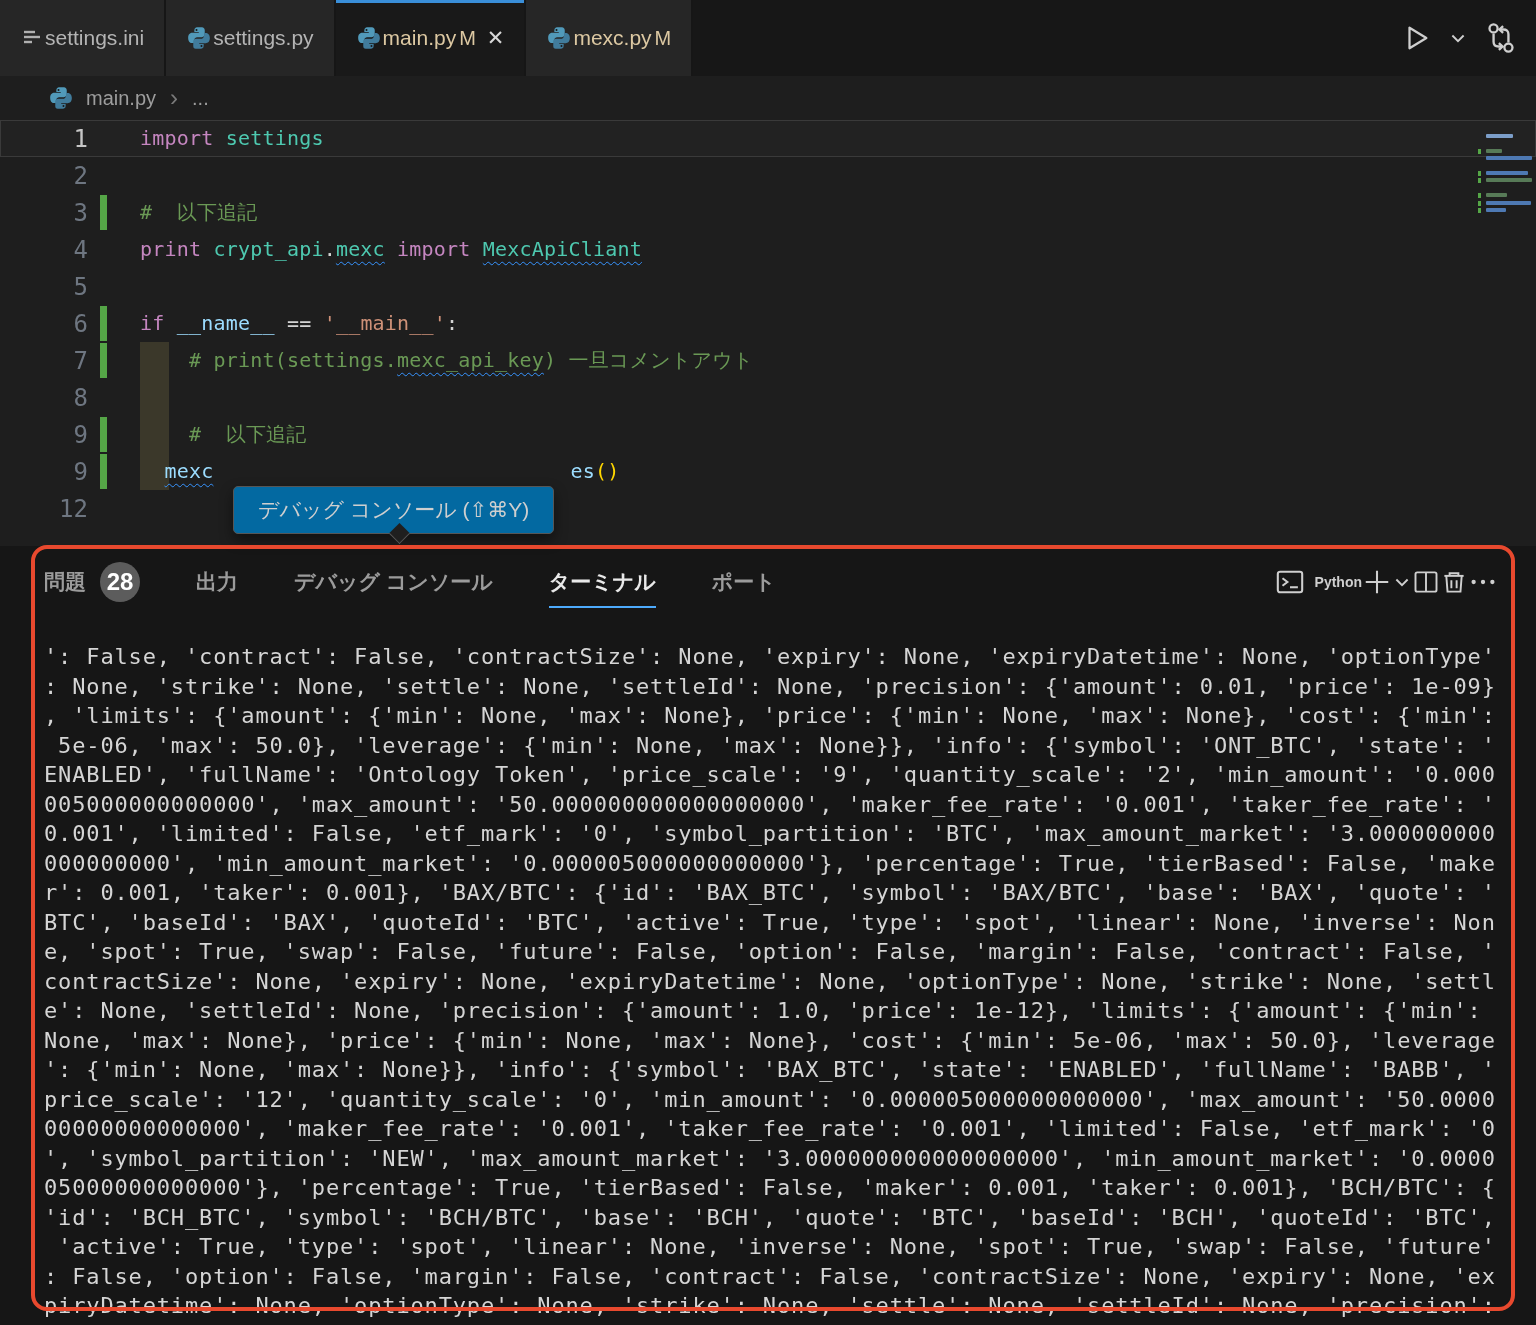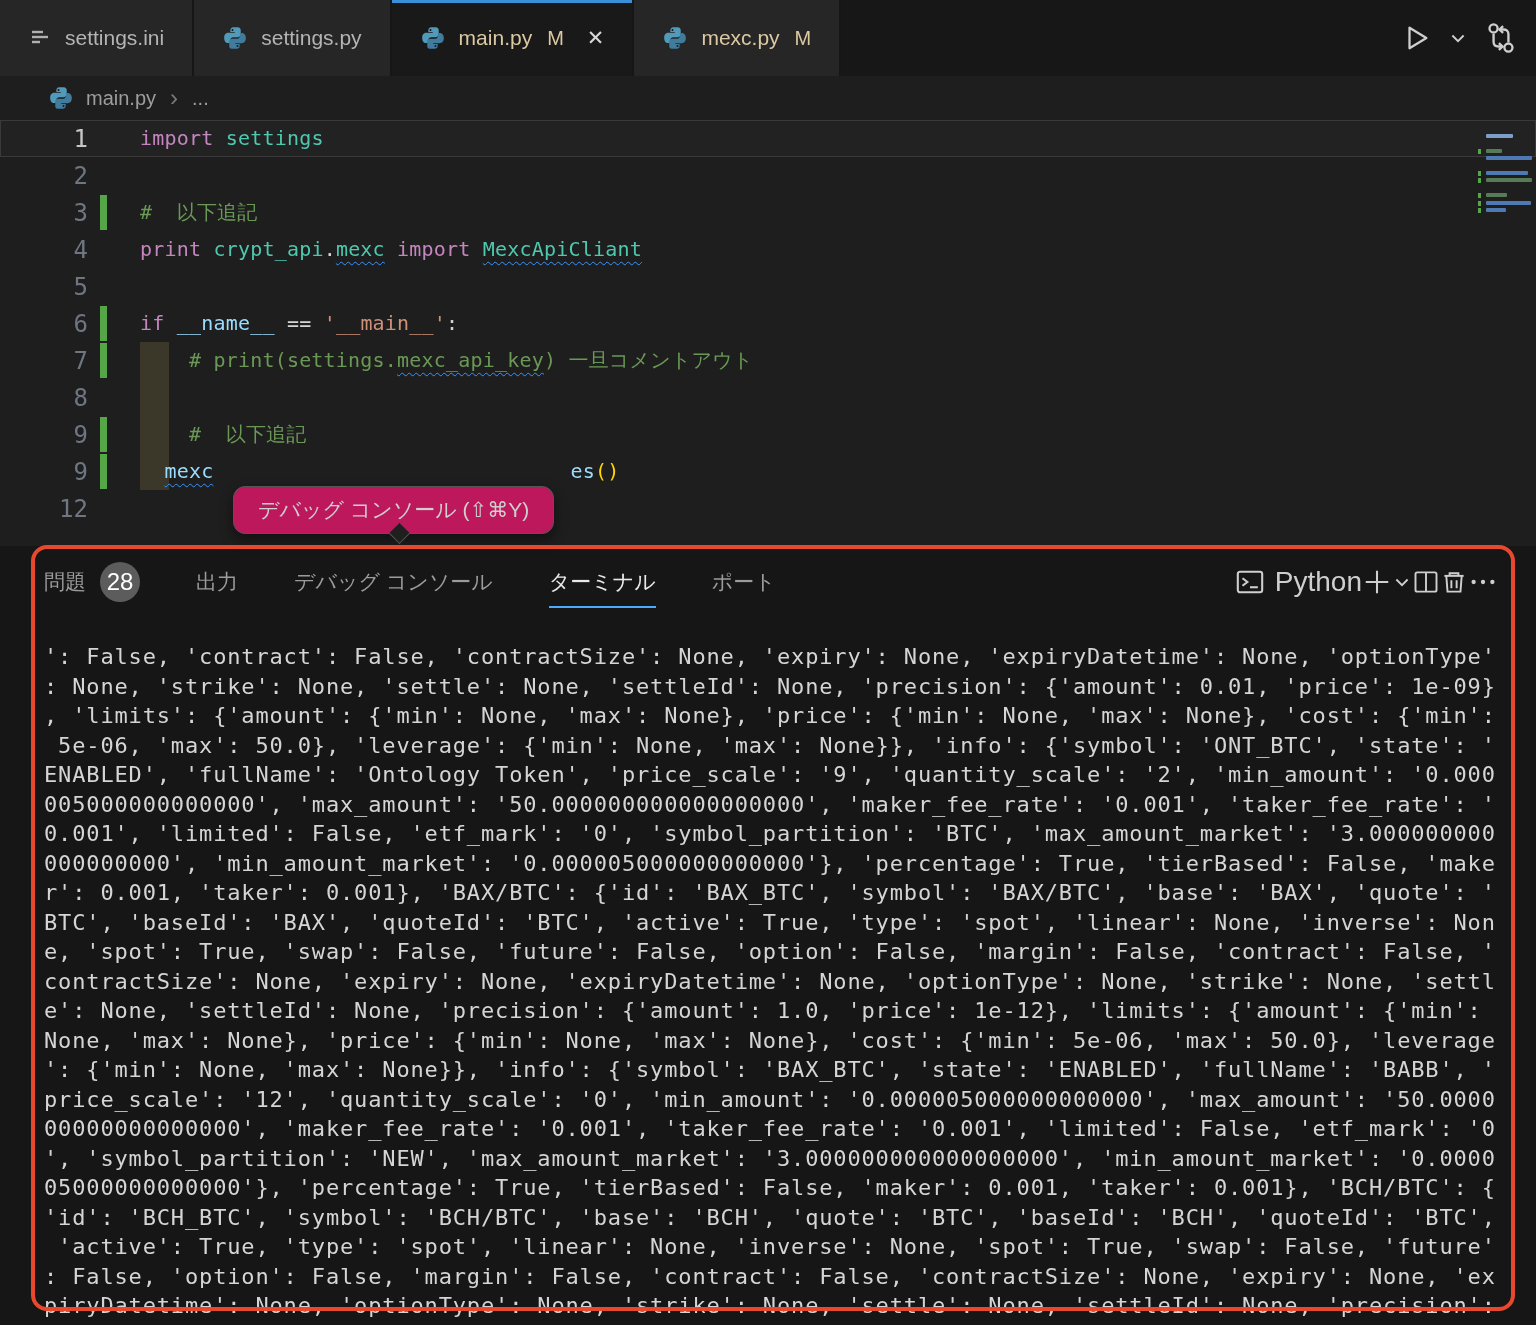--- a/index.html
+++ b/index.html
@@ -2,21 +2,21 @@
 <html><head>
 <meta charset="utf-8">
 <style>
   html,body{margin:0;padding:0;background:#1e1e1e;}
   #app{position:relative;width:1536px;height:1325px;overflow:hidden;background:#1e1e1e;
        font-family:"Liberation Sans",sans-serif;-webkit-font-smoothing:antialiased;}
 
   
   .tabbar{position:absolute;top:0;left:0;right:0;height:76px;background:#171717;display:flex;}
   .tabs{display:flex;height:100%;}
-  .tab{display:flex;align-items:center;gap:13px;padding:0 28px;background:#262626;color:#b4b4b4;
+  .tab{display:flex;align-items:center;gap:1px;padding:0 20px;background:#262626;color:#b4b4b4;
        font-size:21px;border-right:2px solid #161616;position:relative;height:100%;cursor:pointer;}
   .tab.active{background:#191919;}
   .tab.active::before{content:"";position:absolute;top:0;left:0;right:0;height:3px;background:#3a8fd9;}
   .tab .fname.modified{color:#dcc8a2;}
   .mbadge{color:#dcc8a2;font-size:20px;margin-left:2px;}
   .closex{color:#d8d8d8;font-size:21px;margin-left:10px;}
   .tab-icon{display:flex;align-items:center;}
   .tab-actions{position:absolute;right:18px;top:0;height:76px;display:flex;align-items:center;gap:16px;}
   .tab-actions .act{display:flex;align-items:center;cursor:pointer;}
 
@@ -42,37 +42,37 @@
       text-decoration-thickness:1.3px;text-underline-offset:5px;}
   .gap{display:inline-block;}
 
   
   .minimap{position:absolute;right:2px;top:14px;width:56px;z-index:3;}
   .mm-row{position:relative;height:5px;margin-bottom:2.4px;}
   .mm-bar{position:absolute;left:8px;top:0;height:4px;border-radius:1px;}
   .mm-mod{position:absolute;left:0;top:0;width:3px;height:5px;background:#55a647;}
 
   
-  .tooltip{position:absolute;left:233px;top:486px;z-index:60;background:#be185d;border:1px solid #565656;
-           border-radius:12px;padding:9px 24px;font-size:21px;color:#cfcfcf;display:flex;align-items:center;
+  .tooltip{position:absolute;left:233px;top:486px;z-index:60;background:#0369a1;border:1px solid #565656;
+           border-radius:5px;padding:9px 24px;font-size:21px;color:#cfcfcf;display:flex;align-items:center;
            box-shadow:0 6px 14px rgba(0,0,0,.45);}
   .tt-caret{position:absolute;left:158px;bottom:-8px;width:14px;height:14px;background:#1f1f1f;
             border-right:1px solid #565656;border-bottom:1px solid #565656;transform:rotate(45deg);}
 
   
   .panel{position:absolute;top:546px;left:0;right:0;bottom:0;background:#161616;}
   .panel-header{height:72px;display:flex;align-items:center;justify-content:space-between;
-                padding:0 38px 0 44px;}
+                padding:0 38px 0 44px;font-weight:bold;}
   .panel-tabs{display:flex;gap:56px;align-items:center;font-size:21px;color:#9b9b9b;}
   .ptab{position:relative;display:flex;align-items:center;gap:14px;padding:12px 0;cursor:pointer;}
   .ptab.active{color:#e9e9e9;text-align:center;}
   .ptab.active::after{content:"";position:absolute;left:0;right:0;bottom:0;height:2px;background:#4daafc;}
   .pbadge{background:#5c5c5c;color:#fff;border-radius:50%;width:40px;height:40px;display:flex;
           align-items:center;justify-content:center;font-size:24px;}
-  .panel-toolbar{display:flex;align-items:center;color:#cfcfcf;font-size:28px;}
+  .panel-toolbar{display:flex;align-items:center;color:#cfcfcf;font-size:14px;}
   .shell{display:flex;gap:10px;align-items:center;cursor:pointer;}
   .pact{display:flex;align-items:center;cursor:pointer;}
   .term{position:absolute;left:44px;right:6px;top:96px;bottom:0;overflow:hidden;white-space:pre;
         font-family:"DejaVu Sans Mono",monospace;font-size:22px;line-height:29.5px;
         letter-spacing:0.85px;color:#d5d5d5;}
 
   
   .annotation{position:absolute;left:31px;top:545px;width:1484px;height:766px;box-sizing:border-box;
               border:4px solid #e8492e;border-radius:16px;z-index:70;pointer-events:none;}
 </style>

